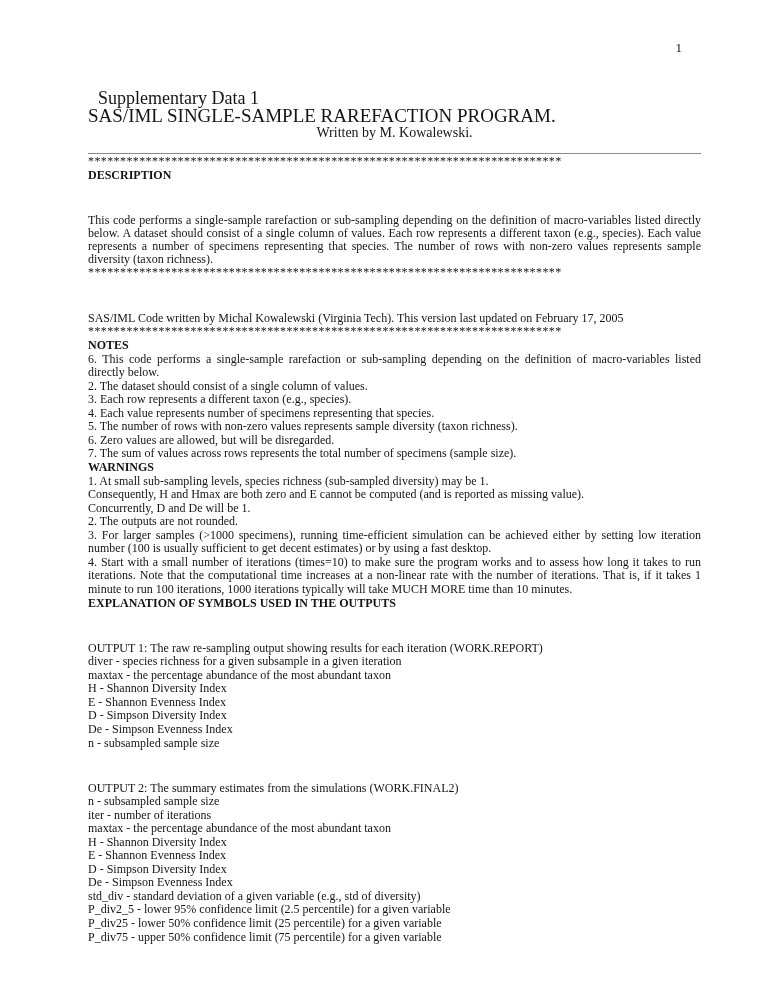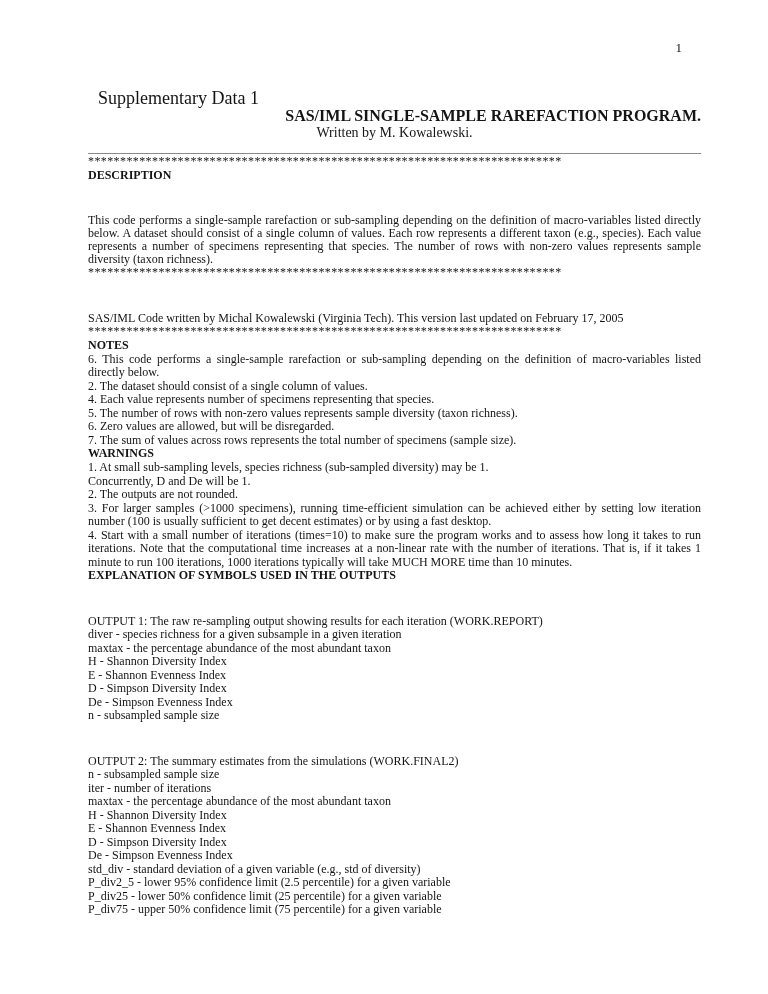--- a/index.html
+++ b/index.html
@@ -27,24 +27,23 @@
     font-size: 12px;
     line-height: 13.7px;
   }
   .supplement-label {
     font-weight: normal;
     font-size: 18px;
     line-height: 17px;
     margin-left: 10px;
   }
   .doc-title {
-    text-align: right;
-    font-size: 16px;
+    text-align: left;
+    font-size: 19px;
     line-height: 17px;
-    font-weight: bold;
   }
   .doc-byline {
     text-align: center;
     font-size: 14px;
     line-height: 17px;
   }
   .rule {
     border-top: 1px solid #8a8a8a;
     margin-top: 12px;
     margin-bottom: 1px;
@@ -89,29 +88,31 @@
     <div class="para">This code performs a single-sample rarefaction or sub-sampling depending on the definition of macro-variables listed directly below. A dataset should consist of a single column of values. Each row represents a different taxon (e.g., species). Each value represents a number of specimens representing that species. The number of rows with non-zero values represents sample diversity (taxon richness).</div>
 
     <div class="sep">**************************************************************************</div>
     <div class="para">SAS/IML Code written by Michal Kowalewski (Virginia Tech). This version last updated on February 17, 2005</div>
     <div class="sep">**************************************************************************</div>
 
     <div class="heading">NOTES</div>
     <div class="list">
         <div class="line">6. This code performs a single-sample rarefaction or sub-sampling depending on the definition of macro-variables listed directly below.</div>
         <div class="line">2. The dataset should consist of a single column of values.</div>
+        <div class="line">3. Each row represents a different taxon (e.g., species).</div>
         <div class="line">4. Each value represents number of specimens representing that species.</div>
         <div class="line">5. The number of rows with non-zero values represents sample diversity (taxon richness).</div>
         <div class="line">6. Zero values are allowed, but will be disregarded.</div>
         <div class="line">7. The sum of values across rows represents the total number of specimens (sample size).</div>
       </div>
 
     <div class="heading">WARNINGS</div>
     <div class="list">
         <div class="line">1. At small sub-sampling levels, species richness (sub-sampled diversity) may be 1.</div>
+        <div class="line">Consequently, H and Hmax are both zero and E cannot be computed (and is reported as missing value).</div>
         <div class="line">Concurrently, D and De will be 1.</div>
         <div class="line">2. The outputs are not rounded.</div>
         <div class="line">3. For larger samples (&gt;1000 specimens), running time-efficient simulation can be achieved either by setting low iteration number (100 is usually sufficient to get decent estimates) or by using a fast desktop.</div>
         <div class="line">4. Start with a small number of iterations (times=10) to make sure the program works and to assess how long it takes to run iterations. Note that the computational time increases at a non-linear rate with the number of iterations. That is, if it takes 1 minute to run 100 iterations, 1000 iterations typically will take MUCH MORE time than 10 minutes.</div>
       </div>
 
     <div class="heading">EXPLANATION OF SYMBOLS USED IN THE OUTPUTS</div>
 
     <div class="para">OUTPUT 1: The raw re-sampling output showing results for each iteration (WORK.REPORT)</div>
     <div class="list">

